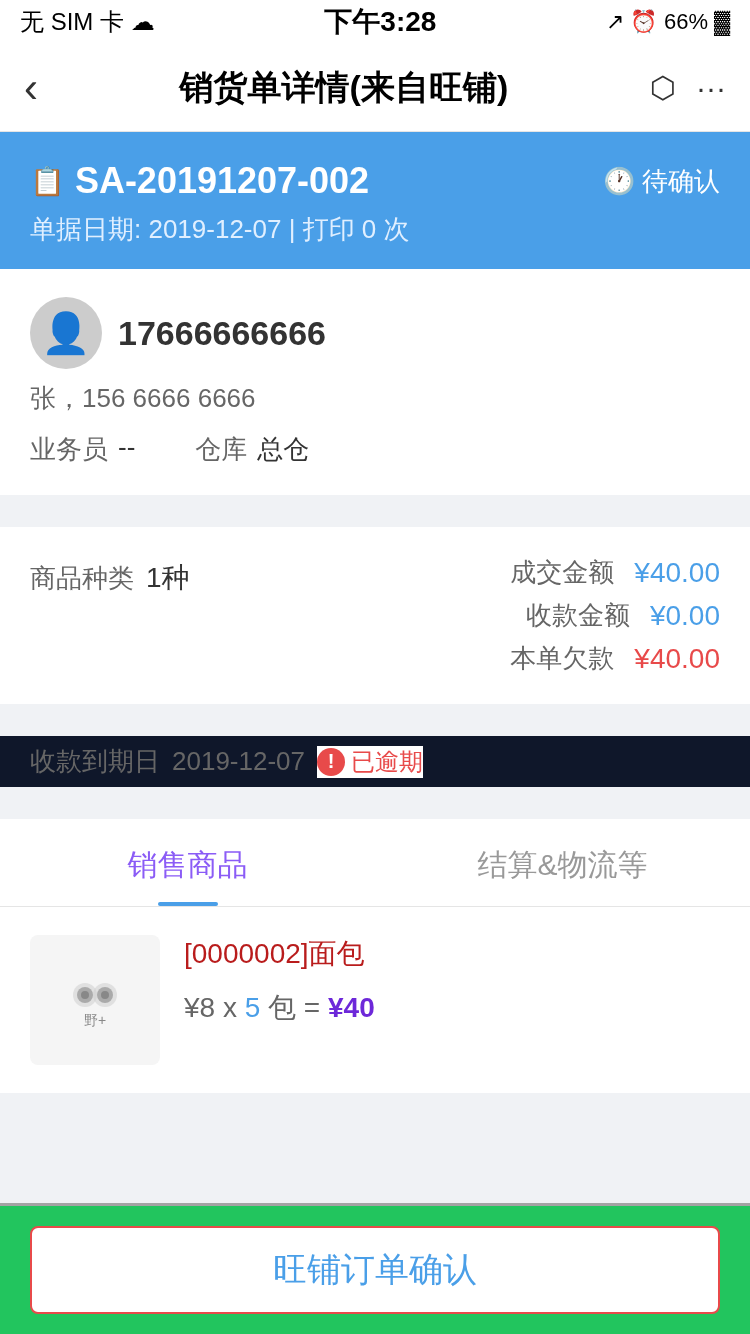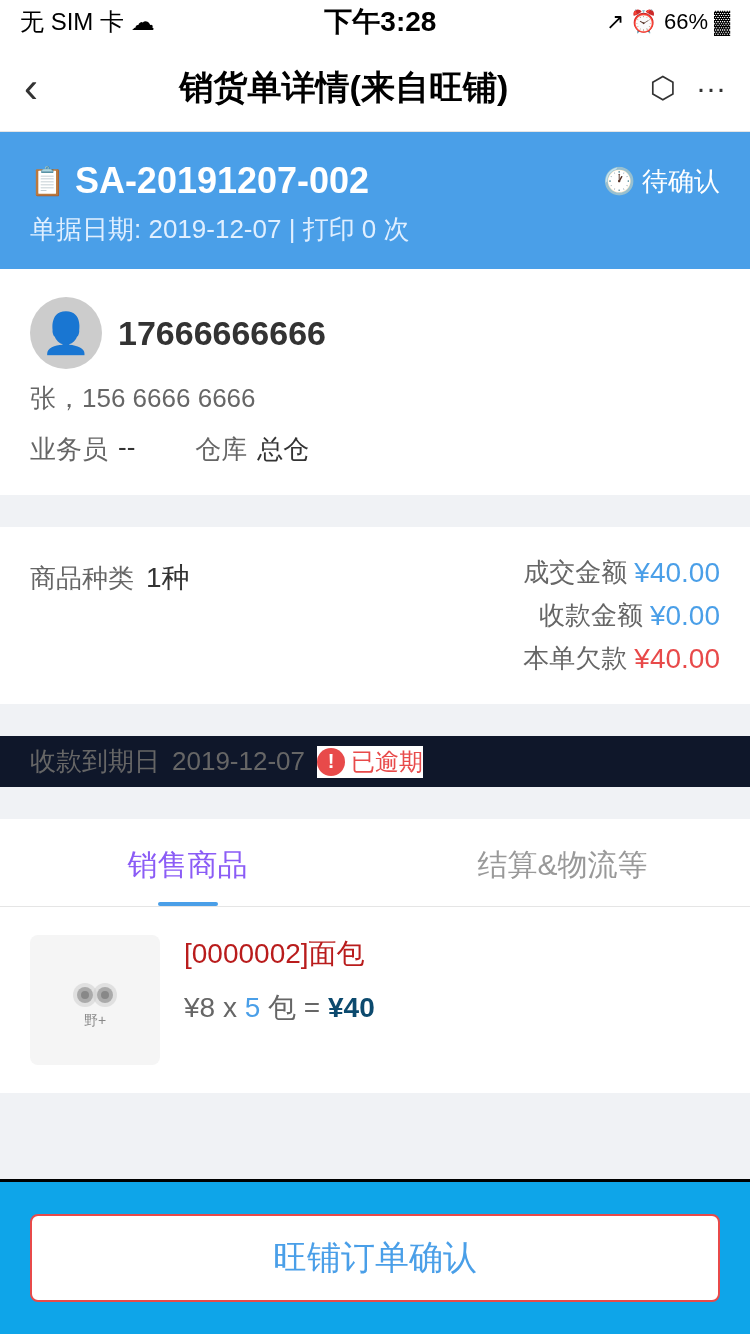--- a/index.html
+++ b/index.html
@@ -146,21 +146,21 @@
     .summary-right {
       display: flex;
       flex-direction: column;
       gap: 8px;
       text-align: right;
     }
     .summary-row {
       display: flex;
       justify-content: flex-end;
       align-items: center;
-      gap: 7px;
+      gap: 20px;
       font-size: 26px;
       color: #666;
     }
     .amount-blue { color: #4a9fe8; font-size: 28px; }
     .amount-red { color: #e84a4a; font-size: 28px; }
 
     
     .due-date-section {
       background: #0f172a;
       padding: 8px 30px;
@@ -245,27 +245,27 @@
     .product-name {
       font-size: 28px;
       color: #b91c1c;
       margin-bottom: 16px;
     }
     .product-price {
       font-size: 28px;
       color: #666;
     }
     .price-highlight { color: #4a9fe8; }
-    .price-total { color: #0c4a6e; font-weight: 600; }
+    .price-total { color: #6d28d9; font-weight: 600; }
 
     
     .confirm-button-area {
-      background: #0ea5e9;
-      padding: 32px 30px;
-      border-top: 3px solid #000000;
+      background: #22c55e;
+      padding: 20px 30px;
+      border-top: 3px solid #a3a3a3;
     }
     .confirm-button {
       width: 100%;
       height: 88px;
       border: 2px solid #e84a4a;
       border-radius: 8px;
       background: #fff;
       color: #4a9fe8;
       font-size: 34px;
       font-weight: 500;

